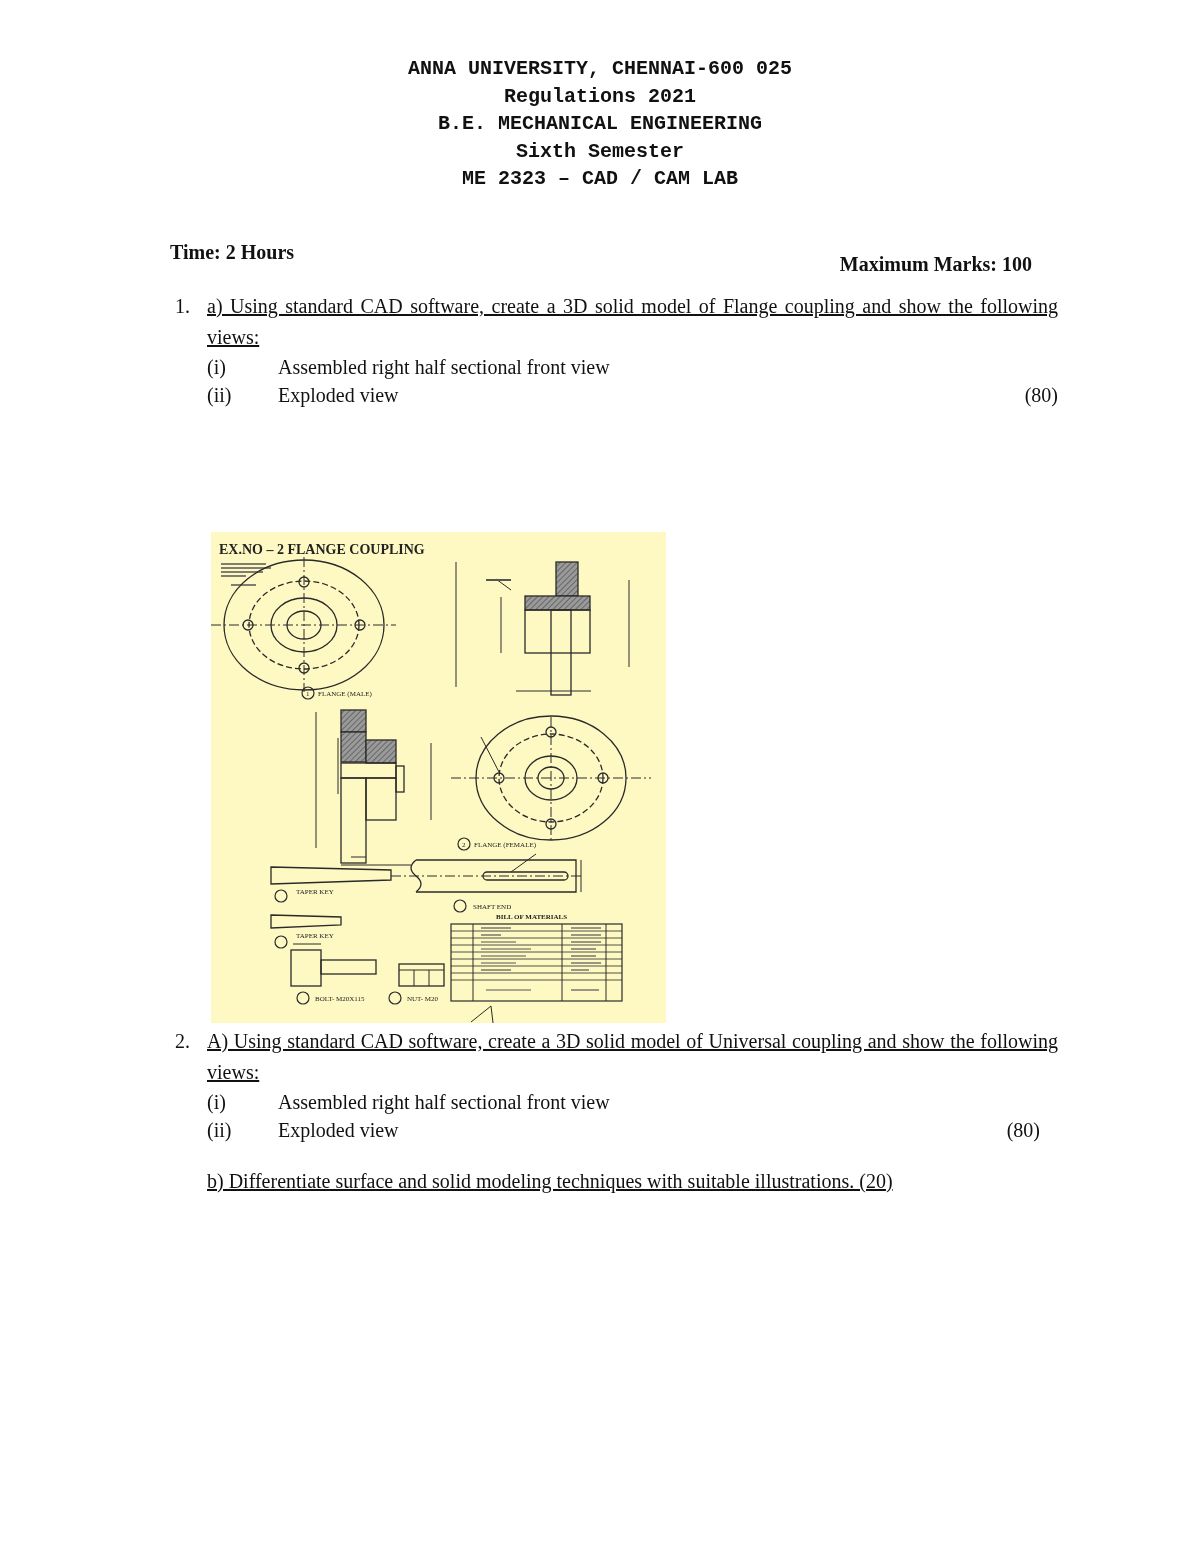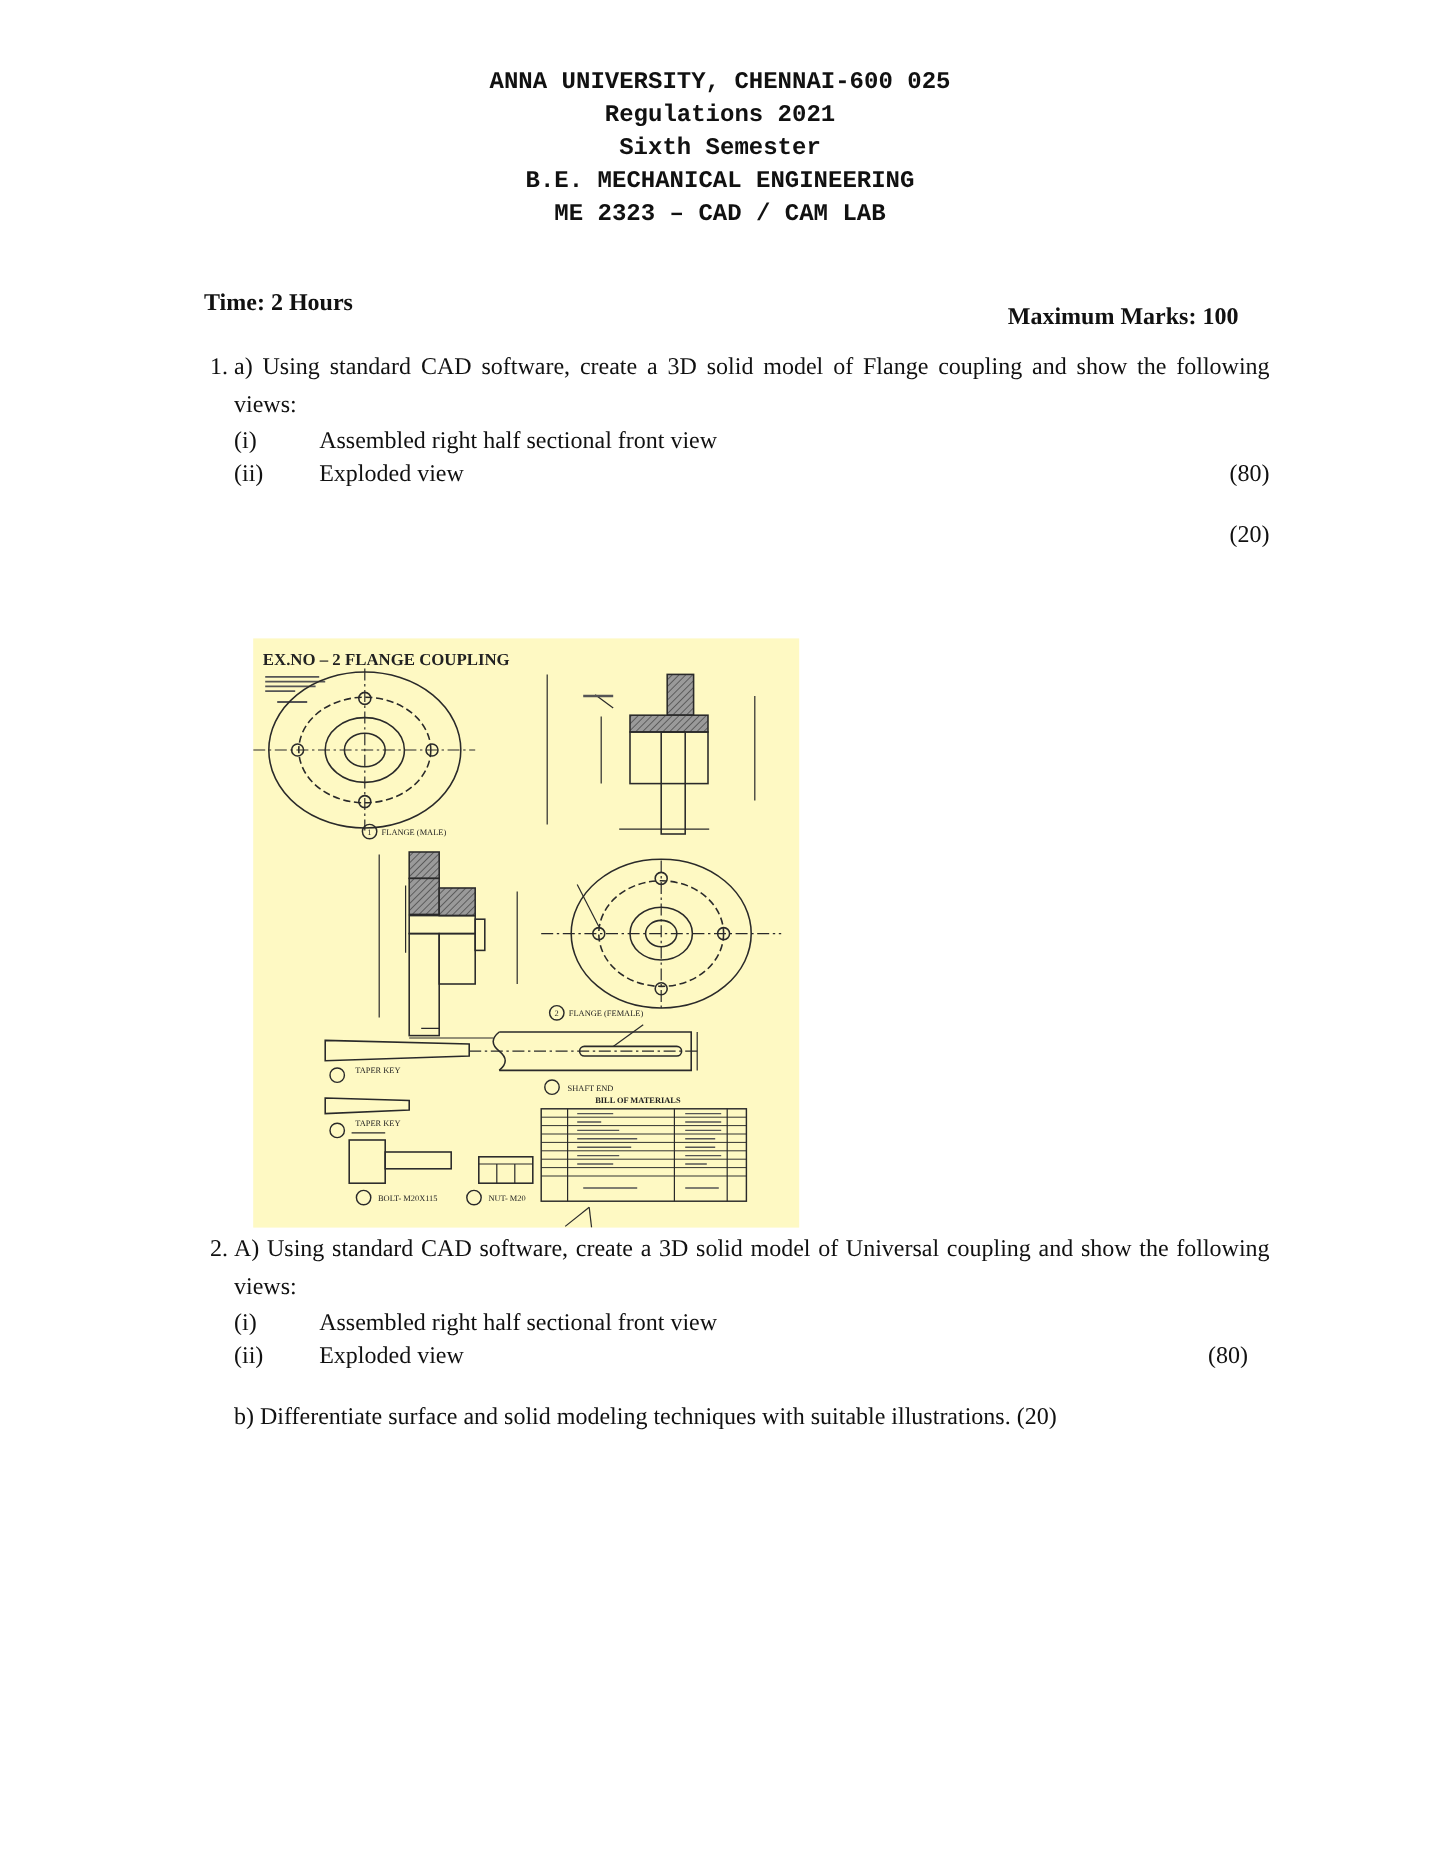--- a/index.html
+++ b/index.html
@@ -5,38 +5,38 @@
   html, body { margin:0; padding:0; background:#ffffff; }
   body { width:1200px; height:1553px; position:relative; overflow:hidden;
          font-family:"Liberation Serif","DejaVu Serif",serif; color:#111; }
   .header { position:absolute; top:55px; left:0; width:1200px; text-align:center;font-family:Liberation Mono, monospace; }
   .header .line { font-weight:bold; font-size:20px; line-height:27.5px; }
   .meta { position:absolute; top:241px; left:170px; width:862px; font-weight:bold; font-size:20px; }
   .meta .left { position:absolute; left:0; }
   .meta .right { position:absolute; right:0;margin-top:12px; }
   .q { position:absolute; left:175px; width:883px; font-size:20px; line-height:31px; }
   .q .num { position:absolute; left:0; }
-  .q .body { margin-left:20px; text-align:justify; }
+  .q .body { margin-left:32px; text-align:justify;text-decoration:underline; }
   .sub { position:relative; height:28px; line-height:28px; }
   .sub .roman { position:absolute; left:0; }
   .sub .txt { position:absolute; left:71px; }
   .sub .marks { position:absolute; right:0; }
   .partb { margin-top:22px; position:relative; }
   .partb .marksline { text-align:right; }
   .figure { position:absolute; left:211px; top:532px; width:455px; height:491px; background:#fef9c3; }
   .figure svg { display:block; }
 </style>
 </head>
 <body>
 
 <div class="header">
   <div class="line">ANNA UNIVERSITY, CHENNAI-600 025</div>
   <div class="line">Regulations 2021</div>
+  <div class="line">B.E. MECHANICAL ENGINEERING</div>
   <div class="line">Sixth Semester</div>
-  <div class="line">B.E. MECHANICAL ENGINEERING</div>
   <div class="line">ME 2323 – CAD / CAM LAB</div>
 </div>
 
 <div class="meta">
   <span class="left">Time: 2 Hours</span>
   <span class="right">Maximum Marks: 100</span>
 </div>
 
 <div class="q" style="top:291px;">
   <span class="num">1.</span>
@@ -46,21 +46,20 @@
       <span class="roman">(i)</span>
       <span class="txt">Assembled right half sectional front view</span>
       <span class="marks"></span>
     </div>
     <div class="sub">
       <span class="roman">(ii)</span>
       <span class="txt">Exploded view</span>
       <span class="marks">(80)</span>
     </div>
     <div class="partb">
-      <div class="marksline">(20)</div>
     </div>
   </div>
 </div>
 
 <div class="figure">
   <svg width="455" height="491" viewBox="0 0 455 491" xmlns="http://www.w3.org/2000/svg" font-family="Liberation Serif, serif">
     <defs>
       <pattern id="hatch" width="4" height="4" patternUnits="userSpaceOnUse" patternTransform="rotate(45)">
         <rect width="4" height="4" fill="#9a9a9a"></rect>
         <line x1="0" y1="0" x2="0" y2="4" stroke="#444" stroke-width="1.2"></line>

